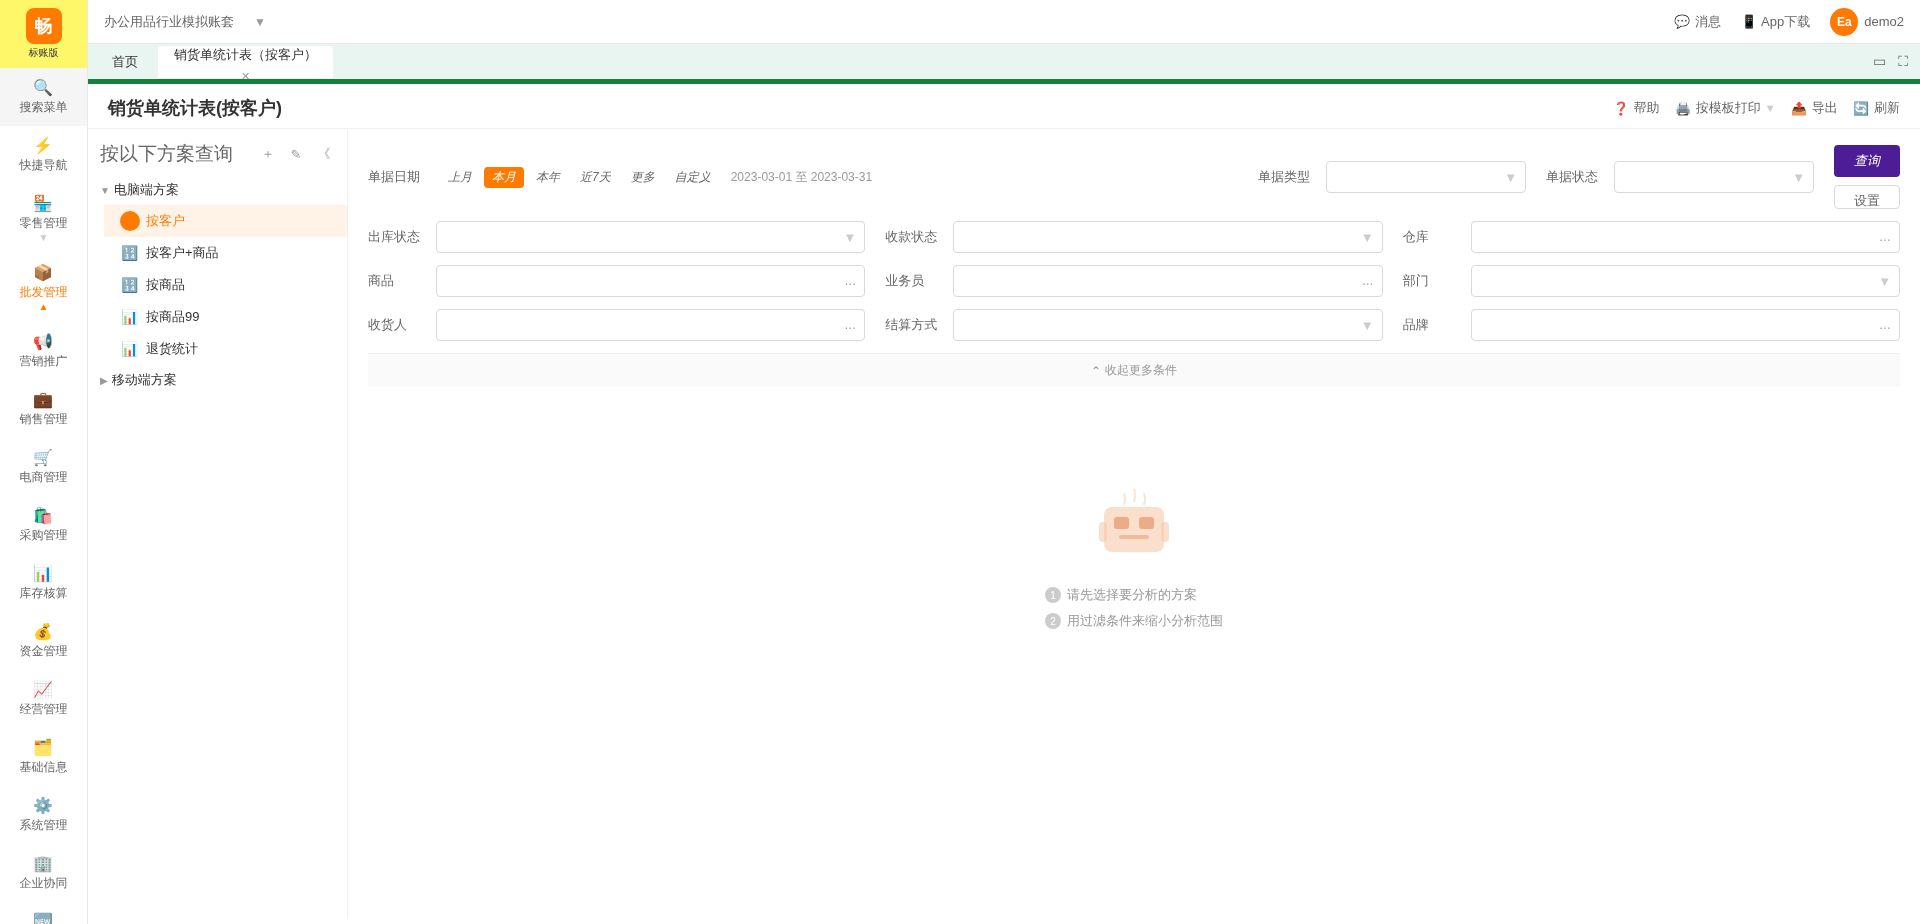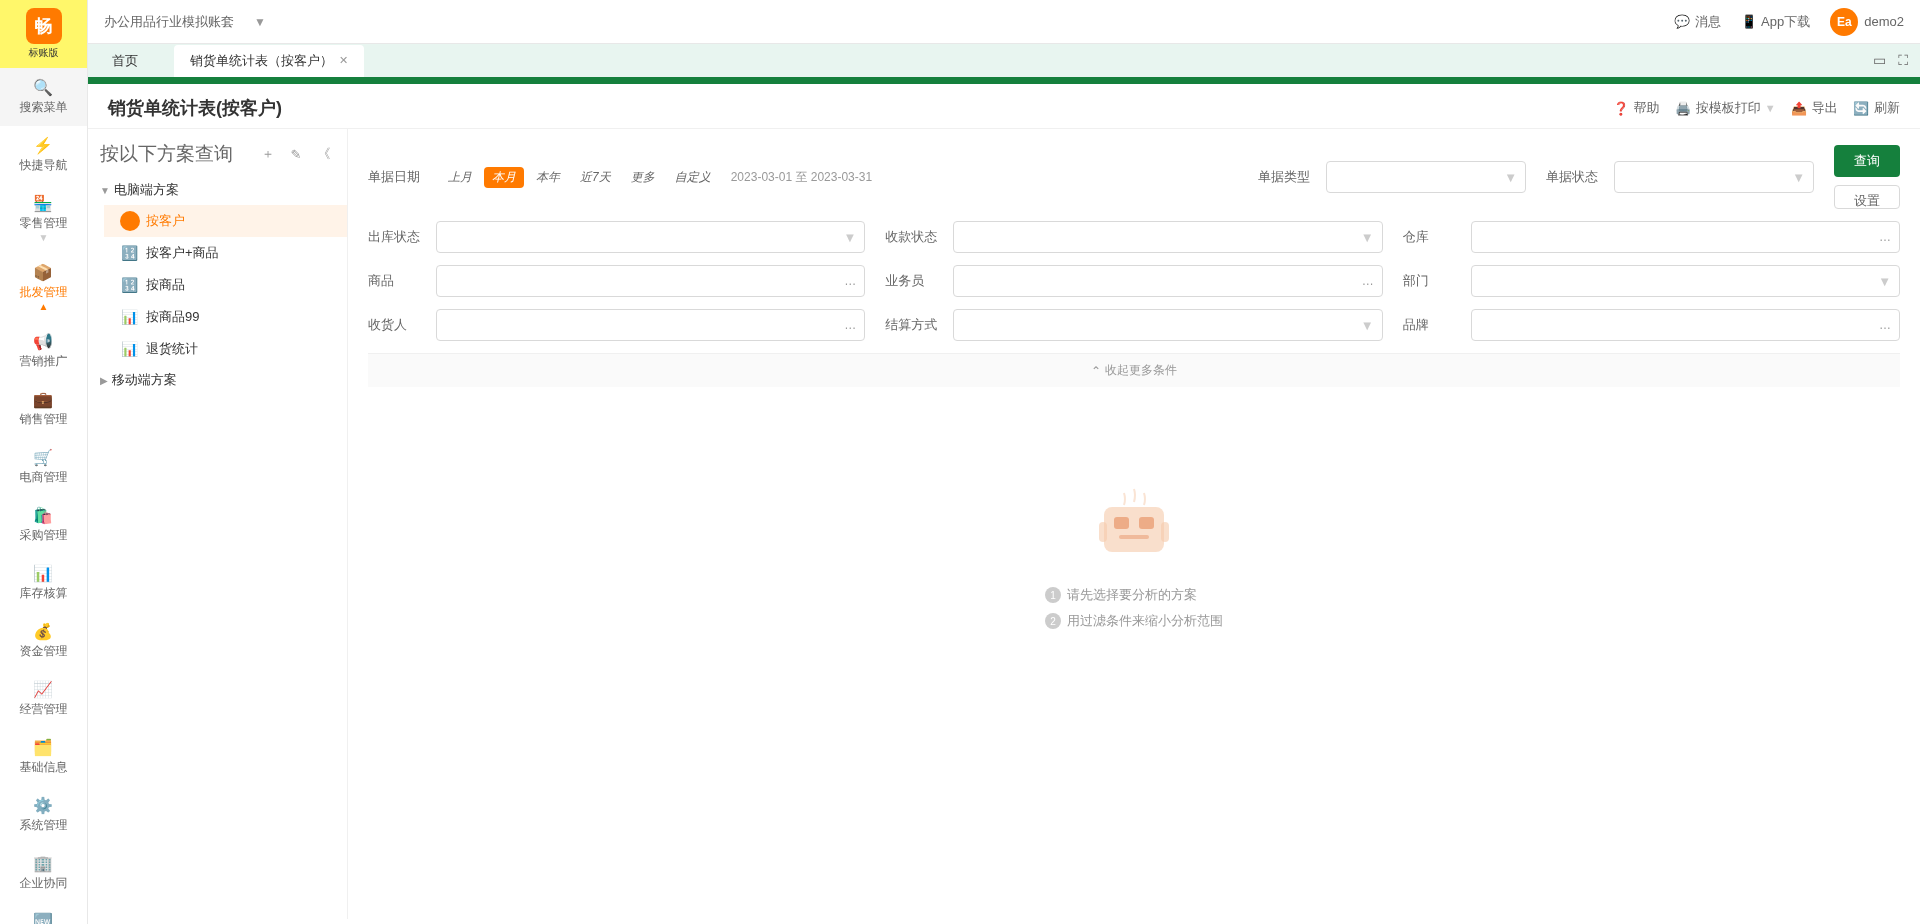--- a/index.html
+++ b/index.html
@@ -25,24 +25,24 @@
     
     .top-header { height: 44px; background: #fff; display: flex; align-items: center; justify-content: space-between; padding: 0 16px; border-bottom: 1px solid #e8e8e8; }
     .header-left { display: flex; align-items: center; gap: 20px; }
     .header-title { font-size: 13px; color: #666; }
     .header-dropdown { font-size: 12px; color: #999; cursor: pointer; }
     .header-right { display: flex; align-items: center; gap: 20px; }
     .header-btn { display: flex; align-items: center; gap: 4px; font-size: 13px; color: #666; cursor: pointer; }
     .user-avatar { width: 28px; height: 28px; border-radius: 50%; background: #ff7a00; display: flex; align-items: center; justify-content: center; color: white; font-size: 12px; font-weight: bold; }
 
     
-    .tab-bar { height: 40px; background: #e8f5f0; display: flex; align-items: center; padding: 0 8px; gap: 20px; border-bottom: 7px solid #15803d; }
+    .tab-bar { height: 40px; background: #e8f5f0; display: flex; align-items: center; padding: 0 8px; gap: 4px; border-bottom: 5px solid #15803d; }
     .tab { height: 32px; padding: 0 16px; display: flex; align-items: center; gap: 6px; font-size: 13px; cursor: pointer; border-radius: 4px 4px 0 0; }
     .tab.home { background: transparent; color: #333; }
-    .tab.active { background: #fff; color: #333; }
+    .tab.active { background: #fff; color: #333; flex-direction: column; }
     .tab .close-btn { font-size: 11px; color: #999; cursor: pointer; }
 
     
     .page-content { flex: 1; overflow: auto; background: #f0f0f0; }
     .page-inner { background: #fff; margin: 0; min-height: 100%; }
 
     
     .page-header { padding: 12px 20px 8px; display: flex; align-items: center; justify-content: space-between; border-bottom: 1px solid #f0f0f0; }
     .page-title { font-size: 18px; font-weight: bold; color: #333; }
     .page-actions { display: flex; align-items: center; gap: 16px; }
@@ -74,21 +74,21 @@
     .filter-label { min-width: 60px; font-size: 13px; color: #666; }
     .filter-input { flex: 1; height: 32px; border: 1px solid #d9d9d9; border-radius: 4px; padding: 0 8px; display: flex; align-items: center; justify-content: space-between; font-size: 13px; cursor: pointer; background: #fff; }
     .filter-input .placeholder { color: #999; }
     .filter-input .more { color: #999; font-size: 12px; }
     .date-tabs { display: flex; gap: 4px; }
     .date-tab { padding: 2px 8px; font-size: 12px; cursor: pointer; color: #666; border-radius: 2px; font-style: italic; }
     .date-tab.active { background: #ff7a00; color: white; border-radius: 4px; }
     .date-range { font-size: 12px; color: #999; }
 
     
-    .btn-primary { background: #15803d; color: white; border: none; border-radius: 4px; padding: 6px 20px; font-size: 13px; cursor: pointer; height: 32px; }
+    .btn-primary { background: #4c1d95; color: white; border: none; border-radius: 4px; padding: 6px 20px; font-size: 13px; cursor: pointer; height: 32px; font-style: italic; }
     .btn-default { background: #fff; color: #666; border: 1px solid #d9d9d9; border-radius: 4px; padding: 6px 16px; font-size: 13px; cursor: pointer; height: 24px; }
 
     
     .action-buttons { display: flex; flex-direction: column; gap: 8px; padding-top: 0; }
 
     
     .collapse-bar { text-align: center; padding: 8px 0; background: #fafafa; border-top: 1px solid #f0f0f0; cursor: pointer; font-size: 12px; color: #999; display: flex; align-items: center; justify-content: center; gap: 4px; }
 
     
     .empty-state { display: flex; flex-direction: column; align-items: center; justify-content: center; padding: 80px 0; gap: 16px; }

